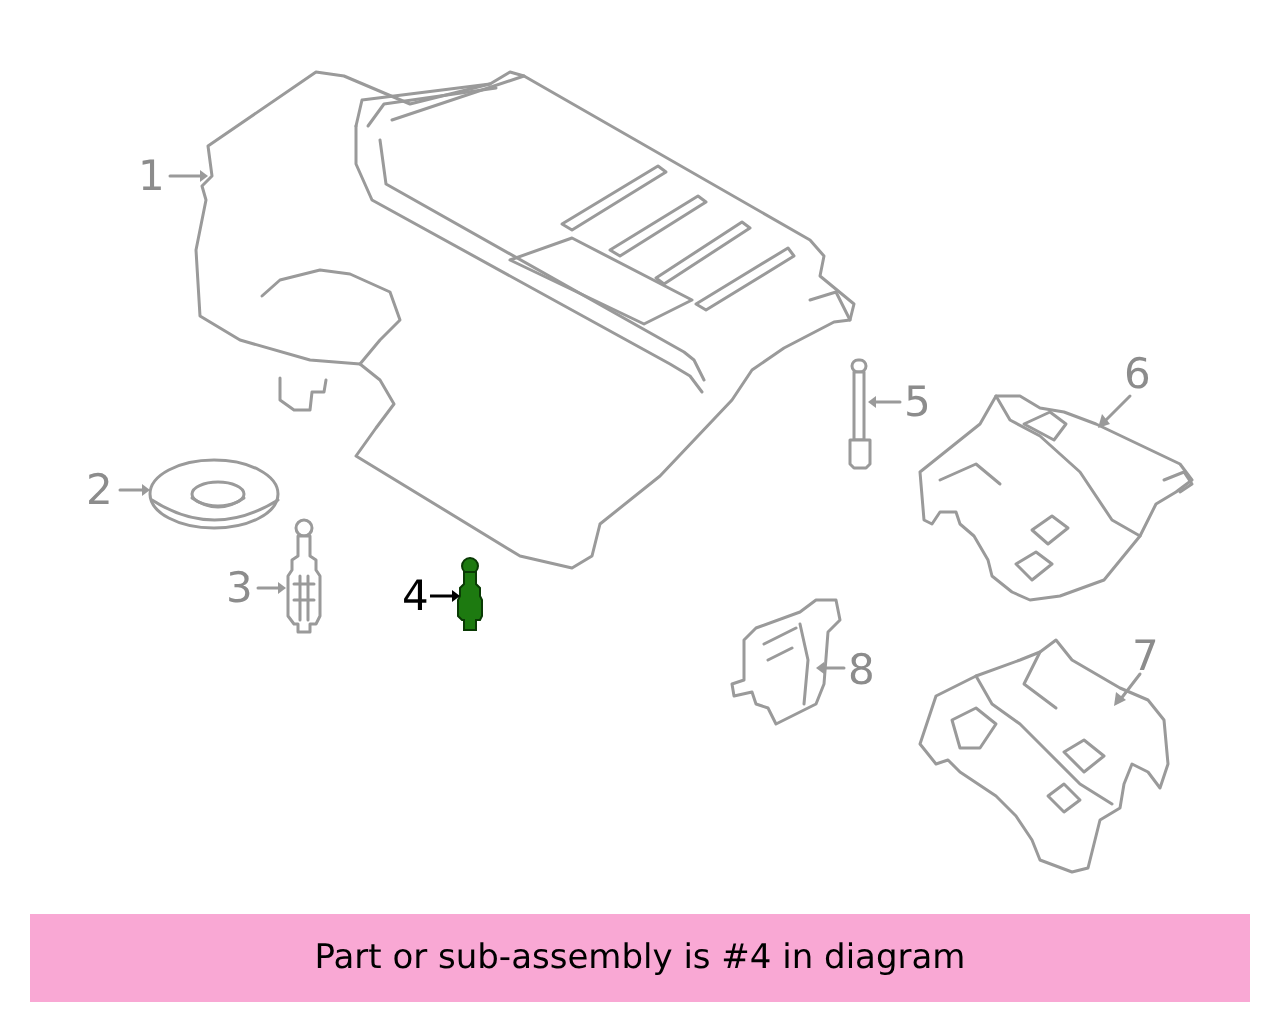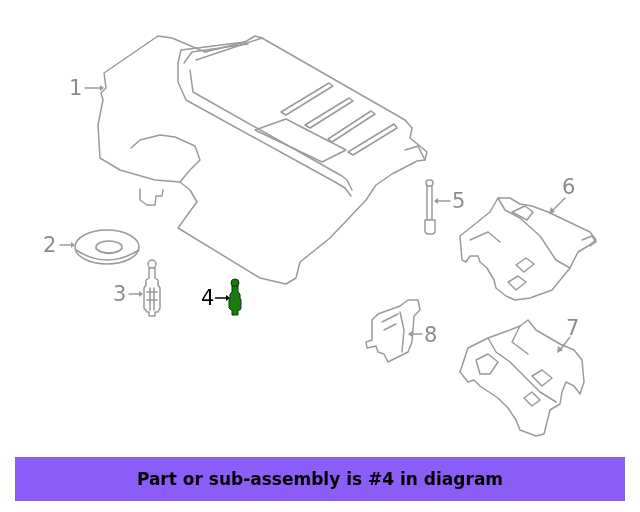--- a/index.html
+++ b/index.html
@@ -2,23 +2,23 @@
 <html><head>
   <meta charset="utf-8">
   <style>
     html, body { margin: 0; padding: 0; background: #ffffff; }
     body { width: 640px; height: 512px; position: relative; overflow: hidden; font-family: "DejaVu Sans", sans-serif; }
     #diagram { position: absolute; left: 0; top: 0; width: 640px; height: 512px; }
     .ln { fill: none; stroke: #9a9a9a; stroke-width: 1.5; stroke-linejoin: round; stroke-linecap: round; }
     .lnf { fill: #ffffff; stroke: #9a9a9a; stroke-width: 1.5; stroke-linejoin: round; stroke-linecap: round; }
     .callout { position: absolute; font-size: 21px; color: #8c8c8c; line-height: 1; }
     .callout.active { color: #000000; }
-    #banner { position: absolute; left: 15px; top: 457px; width: 610px; height: 44px; background: #8b5cf6;
+    #banner { position: absolute; left: 15px; top: 457px; width: 610px; height: 44px; background: #f9a8d4;
       display: flex; flex-direction: column; align-items: center; justify-content: center; color: #000000;
-      font-size: 17px; line-height: 20px; font-weight: bold; }
+      font-size: 17px; line-height: 20px; }
   </style>
 </head>
 <body>
 
 <svg id="diagram" viewBox="0 0 640 512" xmlns="http://www.w3.org/2000/svg">
 
   <g>
     <path class="lnf" d="M104,73 L158,36 L172,38 L205,52 L245,42 L255,36 L262,38 L405,120 L412,128 L410,138 L427,152 L425,160 L417,161 L392,174 L376,185 L366,200 L330,238 L300,262 L296,278 L286,284 L260,278 L178,228 L188,214 L197,202 L190,190 L180,182 L155,180 L120,170 L100,158 L98,125 L103,100 L101,93 L106,88 Z"></path>
     <path class="ln" d="M178,63 L181,50 L245,42"></path>
     <path class="ln" d="M178,63 L178,82 L186,100 L335,182 L345,188 L351,196"></path>

